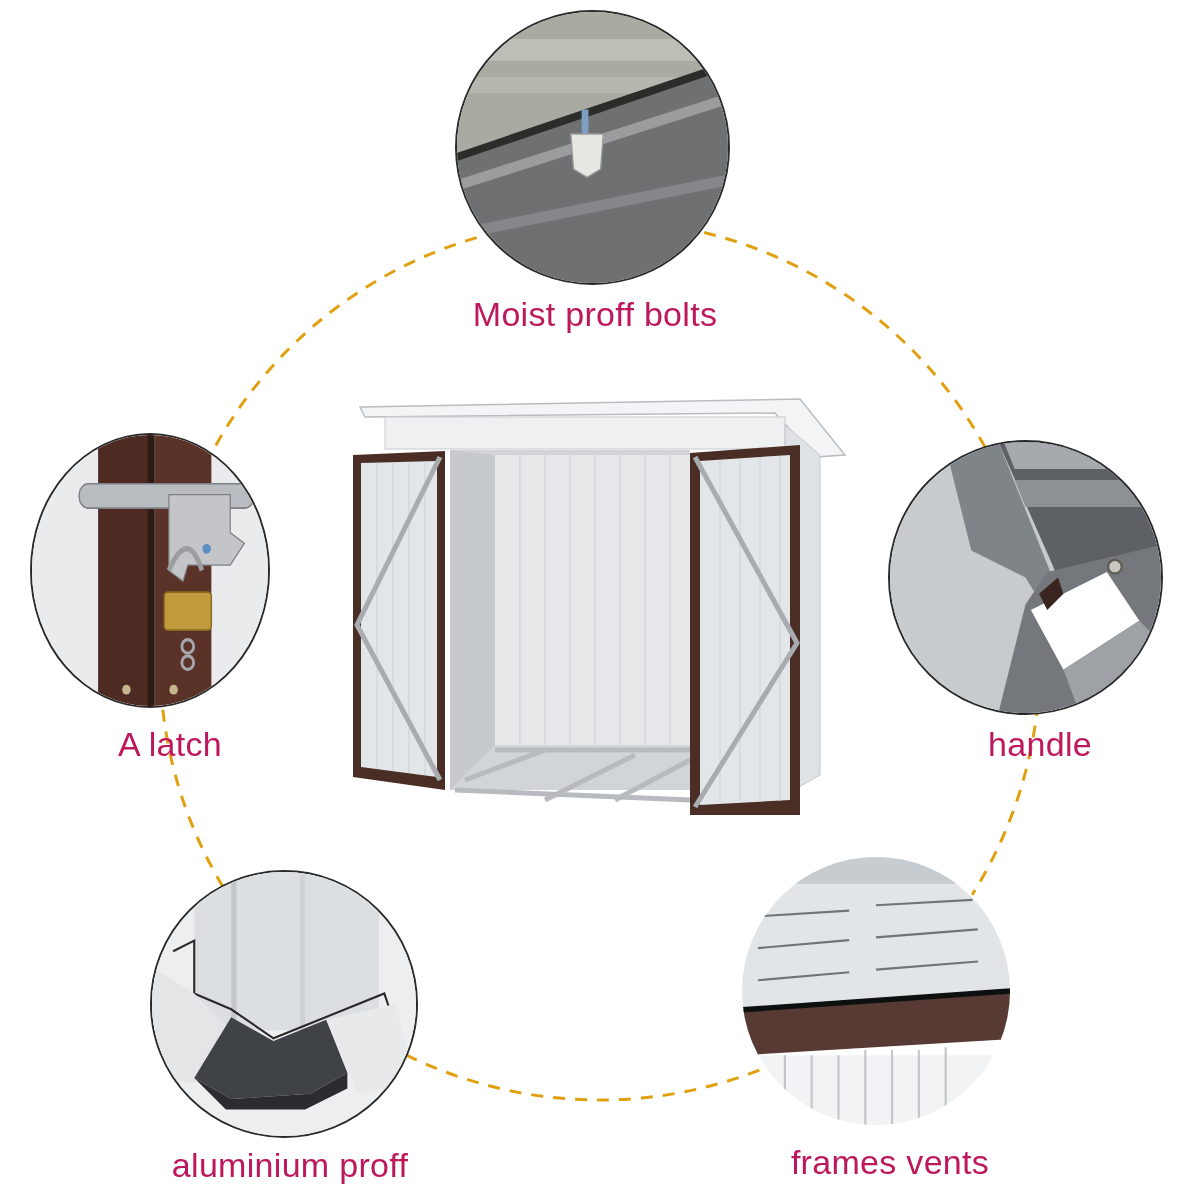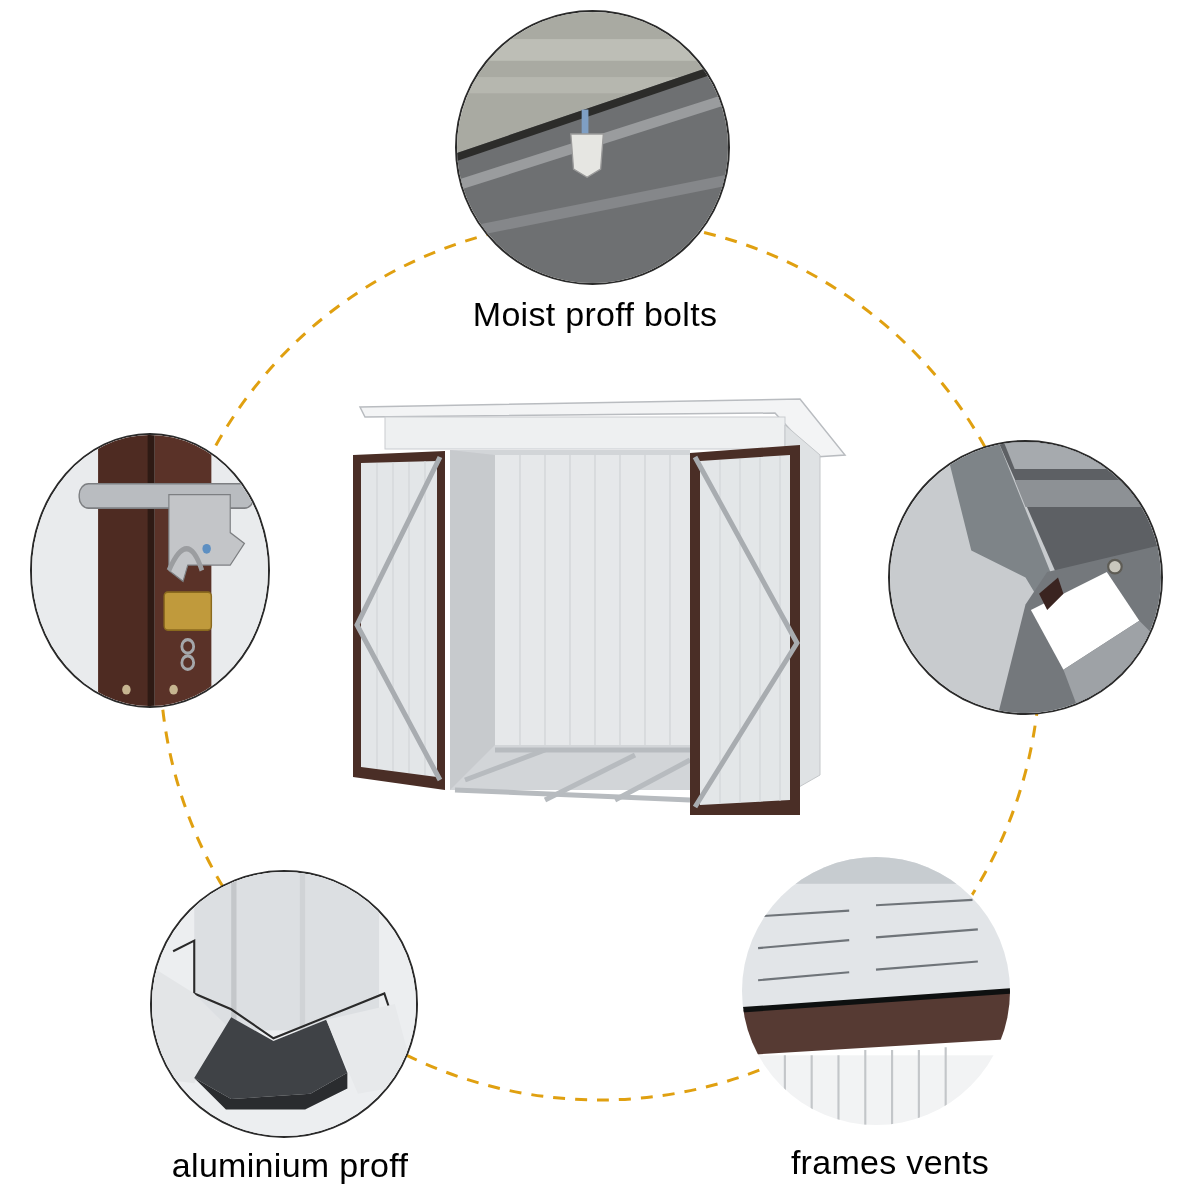--- a/index.html
+++ b/index.html
@@ -1,20 +1,20 @@
 <!DOCTYPE html>
 <html><head>
 <meta charset="utf-8">
 <style>
   html,body{margin:0;padding:0;background:#ffffff;}
   body{width:1200px;height:1200px;position:relative;overflow:hidden;font-family:"Liberation Sans",sans-serif;}
   .ring{position:absolute;left:0;top:0;width:1200px;height:1200px;}
   .callout{position:absolute;border-radius:50%;overflow:hidden;border:2px solid #2a2a2a;box-sizing:border-box;background:#fff;}
   .callout svg{width:100%;height:100%;display:block;}
-  .label{position:absolute;color:#000000;font-size:34px;line-height:44px;text-align:center;white-space:nowrap;letter-spacing:0.3px;}
+  .label{position:absolute;color:#be185d;font-size:34px;line-height:44px;text-align:center;white-space:nowrap;letter-spacing:0.3px;}
   .shed{position:absolute;left:345px;top:395px;width:510px;height:440px;}
   .shed svg{width:100%;height:100%;display:block;}
 </style>
 </head>
 <body>
 
 <svg class="ring" viewBox="0 0 1200 1200">
   <circle cx="600" cy="660" r="440" fill="none" stroke="#e0a010" stroke-width="3" stroke-dasharray="12 10"></circle>
 </svg>
 
@@ -44,37 +44,39 @@
     <circle cx="74" cy="42" r="1.8" fill="#5d8fc2"></circle>
     <path d="M58,50 q8,-16 14,0" fill="none" stroke="#9b9da0" stroke-width="2"></path>
     <rect x="56" y="58" width="20" height="14" rx="1.5" fill="#c09a3c" stroke="#8a6a1e" stroke-width="0.6"></rect>
     <circle cx="66" cy="78" r="2.5" fill="none" stroke="#a5a7aa" stroke-width="1.2"></circle>
     <circle cx="66" cy="84" r="2.5" fill="none" stroke="#a5a7aa" stroke-width="1.2"></circle>
     <circle cx="40" cy="94" r="1.8" fill="#c6b590"></circle>
     <circle cx="60" cy="94" r="1.8" fill="#c6b590"></circle>
   </svg>
 </div>
 <div class="label" style="left:20px;top:722px;width:300px;">
+  <div>A latch</div>
 </div>
 
 <div class="callout" style="left:888px;top:440px;width:275px;height:275px;">
   <svg viewBox="0 0 100 100" preserveAspectRatio="none">
     <rect x="0" y="0" width="100" height="100" fill="#c8cbce"></rect>
     <polygon points="20,0 40,0 60,50 56,60 50,50 30,40" fill="#7e8488"></polygon>
     <polygon points="40,0 100,0 100,40 62,50" fill="#5d6064"></polygon>
     <polygon points="42,0 100,0 100,10 46,10" fill="#a6aaae"></polygon>
     <polygon points="46,14 100,14 100,24 50,24" fill="#8d9195"></polygon>
     <polygon points="58,48 100,38 100,100 40,100 50,60" fill="#74787c"></polygon>
     <polygon points="52,62 80,48 92,66 64,84" fill="#ffffff"></polygon>
     <polygon points="64,84 92,66 100,74 100,100 70,100" fill="#9ea2a6"></polygon>
     <circle cx="83" cy="46" r="2.5" fill="#c9c7bd" stroke="#5e5c55" stroke-width="0.8"></circle>
     <polygon points="55,56 62,50 64,56 58,62" fill="#3a2420"></polygon>
   </svg>
 </div>
 <div class="label" style="left:895px;top:722px;width:290px;">
+  <div>handle</div>
 </div>
 
 <div class="callout" style="left:150px;top:870px;width:268px;height:268px;">
   <svg viewBox="0 0 100 100" preserveAspectRatio="none">
     <rect x="0" y="0" width="100" height="100" fill="#eceef0"></rect>
     <rect x="16" y="0" width="70" height="60" fill="#dcdfe2"></rect>
     <rect x="30" y="0" width="2" height="60" fill="#c4c7ca"></rect>
     <rect x="56" y="0" width="2" height="60" fill="#d0d3d6"></rect>
     <path d="M8,30 L16,26 L16,46 L30,52 L46,63 L88,46 L90,52" fill="none" stroke="#2a2a2a" stroke-width="0.8"></path>
     <polygon points="0,36 16,46 28,58 16,80 0,78" fill="#e3e5e7"></polygon>

